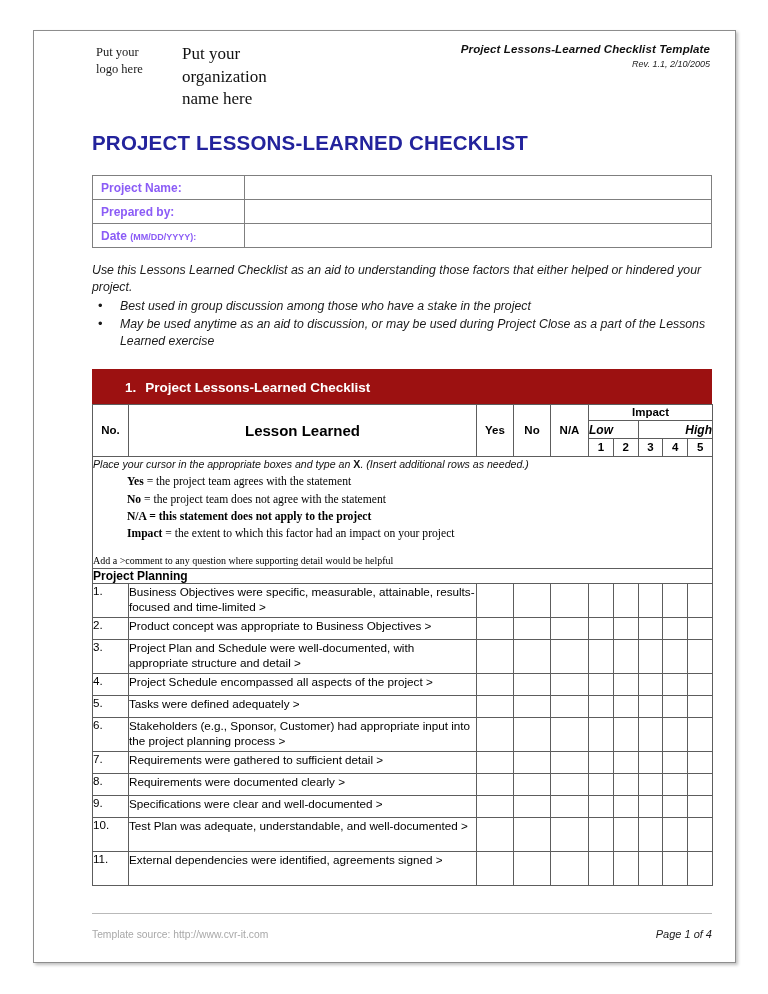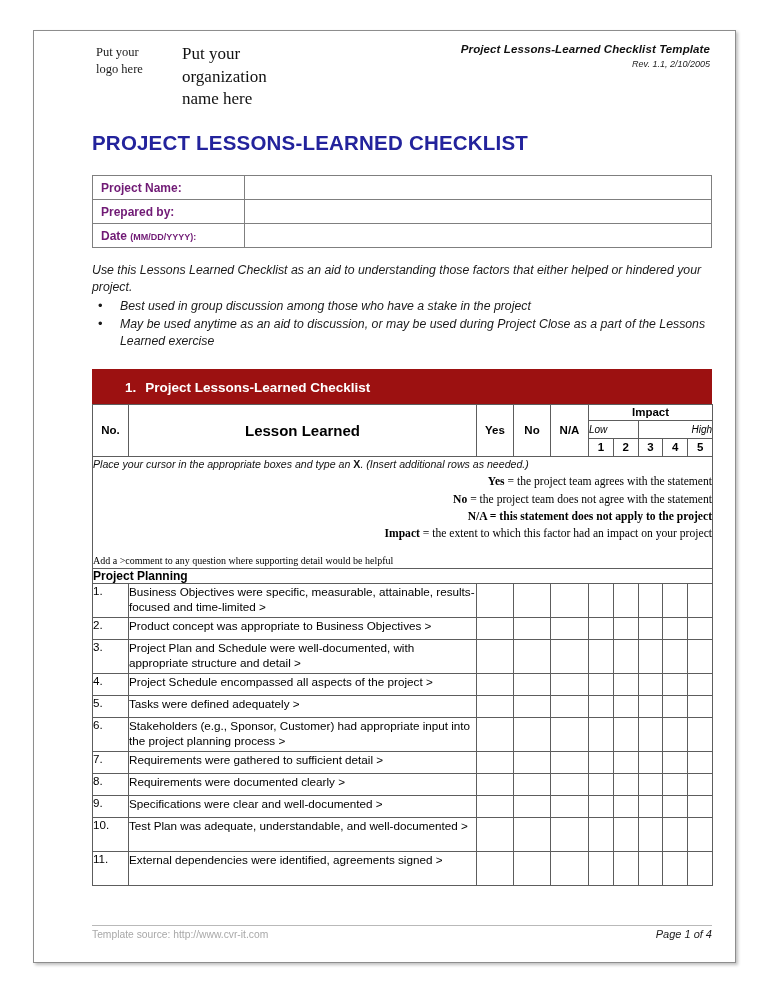--- a/index.html
+++ b/index.html
@@ -84,21 +84,21 @@
   table.info td {
     border: 1px solid #7f7f7f;
     height: 24px;
     padding: 0 0 0 8px;
     vertical-align: middle;
   }
   table.info td.lab {
     width: 152px;
     font-size: 12px;
     font-weight: bold;
-    color: #701a75;
+    color: #8b5cf6;
   }
   table.info td.lab .sm { font-size: 9px; font-weight: bold; }
   table.info td.val { background: #fff; }
 
   
   .intro {
     margin: 14px 0 0 58px;
     width: 610px;
     font-size: 12.3px;
     font-style: italic;
@@ -168,23 +168,23 @@
     height: 52px;
   }
   th.h-less { font-size: 15px; }
   th.h-impact {
     text-align: center;
     font-size: 11.5px;
     font-weight: bold;
     height: 16px;
   }
   th.h-low, th.h-high {
-    font-size: 10px;
-    font-style: italic;
-    font-weight: normal;
+    font-size: 12px;
+    font-style: italic;
+    font-weight: bold;
     height: 17px;
   }
   th.h-low  { text-align: left;  padding-left: 4px; }
   th.h-high { text-align: right; padding-right: 4px; }
   th.h-digit {
     font-size: 11.5px;
     font-weight: bold;
     text-align: center;
     height: 17px;
   }
@@ -202,21 +202,21 @@
     font-size: 10.6px;
     color: #111;
     margin-bottom: 1px;
   }
   .lg-top b { font-style: normal; }
   .lg-items {
     font-family: "Liberation Serif", serif;
     font-size: 11.6px;
     padding-left: 34px;
   }
-  .lg-items div { line-height: 1.48; text-align: right; }
+  .lg-items div { line-height: 1.48; }
   .lg-bold { font-weight: bold; }
   .lg-bot {
     font-family: "Liberation Serif", serif;
     font-size: 10px;
     margin-top: 11px;
   }
 
   
   td.subsec {
     font-size: 12px;
@@ -240,21 +240,21 @@
   td.cell { background: #fff; }
   tr.r1 td { height: 34px; }
   tr.r2 td { height: 22px; }
 
   
   .footer {
     position: absolute;
     left: 58px; bottom: 22px;
     width: 620px;
     border-top: 1px solid #b9b9b9;
-    padding-top: 2px;
+    padding-top: 14px;
     display: flex;
     justify-content: space-between;
     align-items: center;
     gap: 40px;
   }
   .f-src {
     font-size: 10.3px;
     color: #a8a8a8;
   }
   .f-page {

